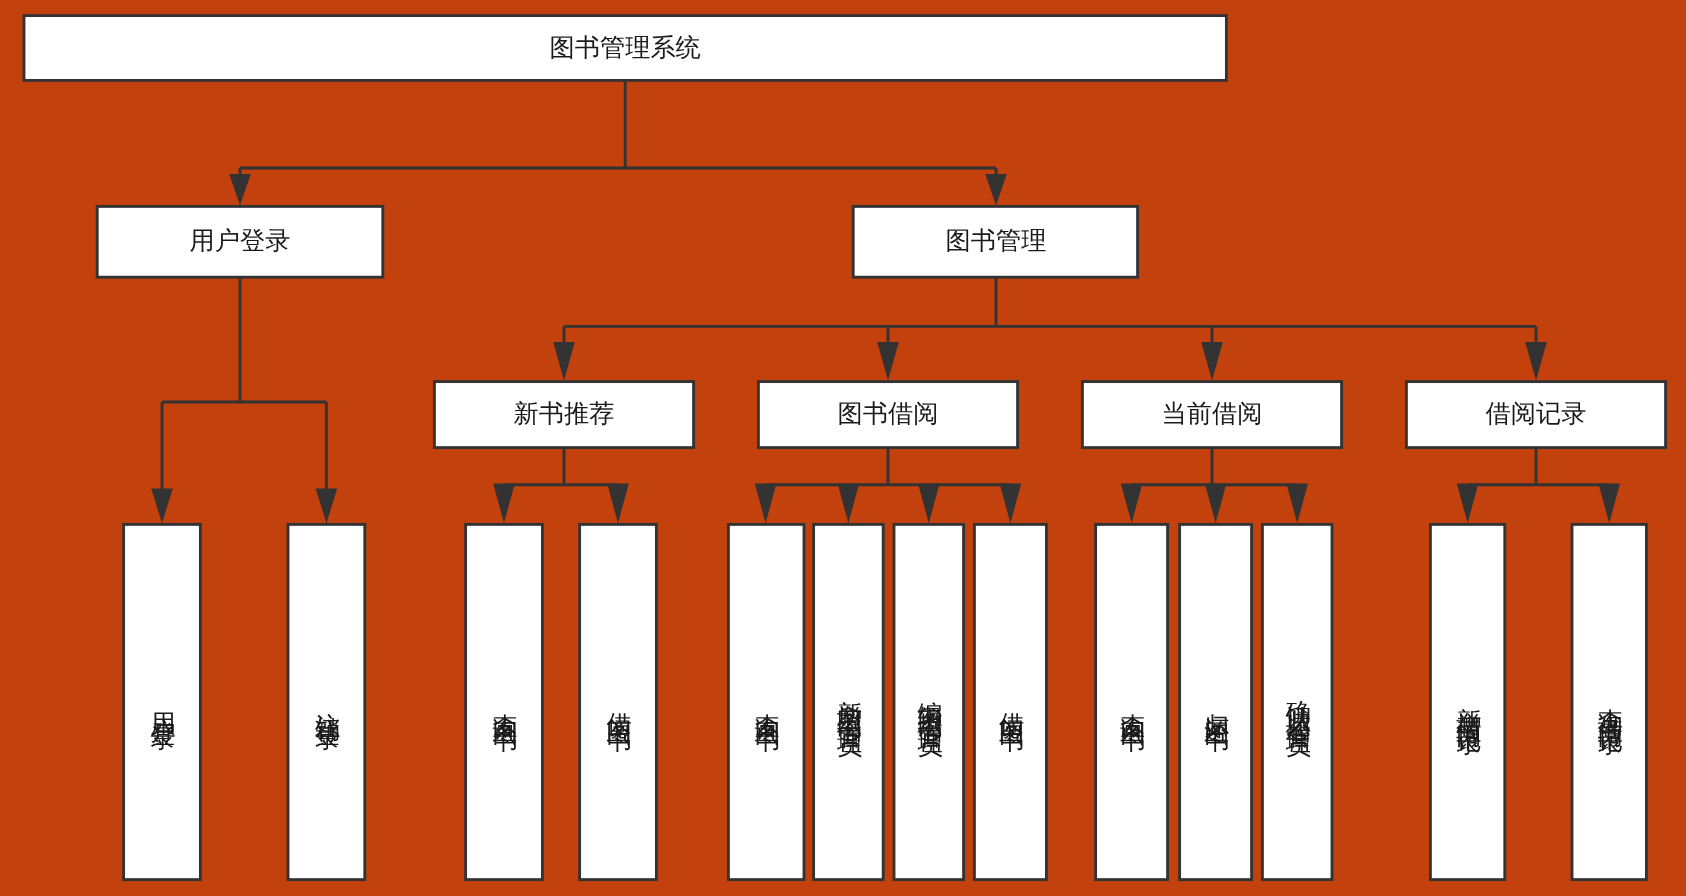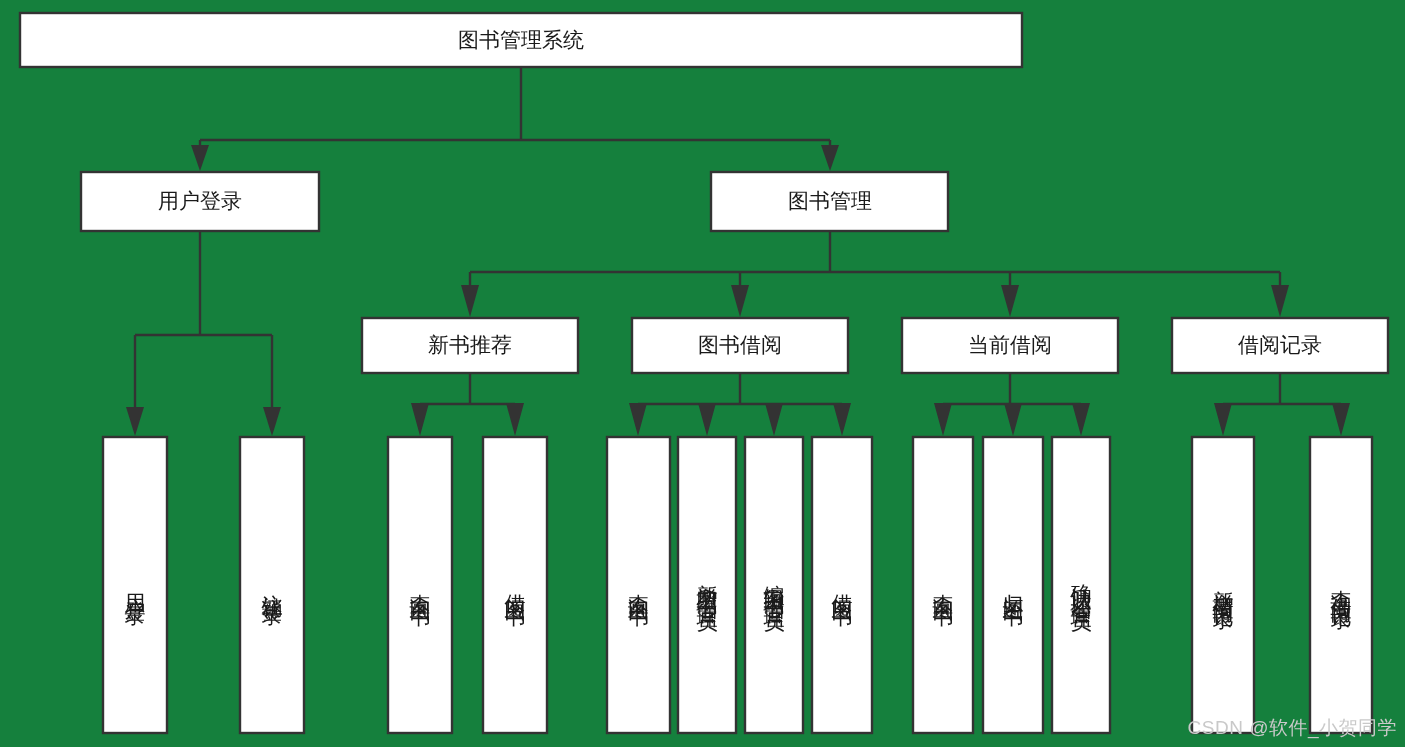--- a/index.html
+++ b/index.html
@@ -10,21 +10,21 @@
   body {
     width: 1405px;
     height: 747px;
     font-family: "Liberation Sans", "DejaVu Sans", sans-serif;
     overflow: hidden;
   }
   #diagram-root {
     position: relative;
     width: 1405px;
     height: 747px;
-    background: #15803d;
+    background: #c2410c;
   }
   svg#flow-svg {
     position: absolute;
     left: 0;
     top: 0;
     width: 1405px;
     height: 747px;
   }
   .node-box {
     fill: #ffffff;
@@ -179,14 +179,13 @@
   <div class="node-label-v" style="left:607px;top:437px;width:63px;height:296px;">查询图书</div>
   <div class="node-label-v" style="left:678px;top:437px;width:58px;height:296px;">新增图书（管理员）</div>
   <div class="node-label-v" style="left:745px;top:437px;width:58px;height:296px;">编辑图书（管理员）</div>
   <div class="node-label-v" style="left:812px;top:437px;width:60px;height:296px;">借阅图书</div>
   <div class="node-label-v" style="left:913px;top:437px;width:60px;height:296px;">查询图书</div>
   <div class="node-label-v" style="left:983px;top:437px;width:60px;height:296px;">归还图书</div>
   <div class="node-label-v" style="left:1052px;top:437px;width:58px;height:296px;">确认归还（管理员）</div>
   <div class="node-label-v" style="left:1192px;top:437px;width:62px;height:296px;">新增借阅记录</div>
   <div class="node-label-v" style="left:1310px;top:437px;width:62px;height:296px;">查询借阅记录</div>
 
-  <div class="watermark">CSDN @软件_小贺同学</div>
 </div>
 
 </body></html>

